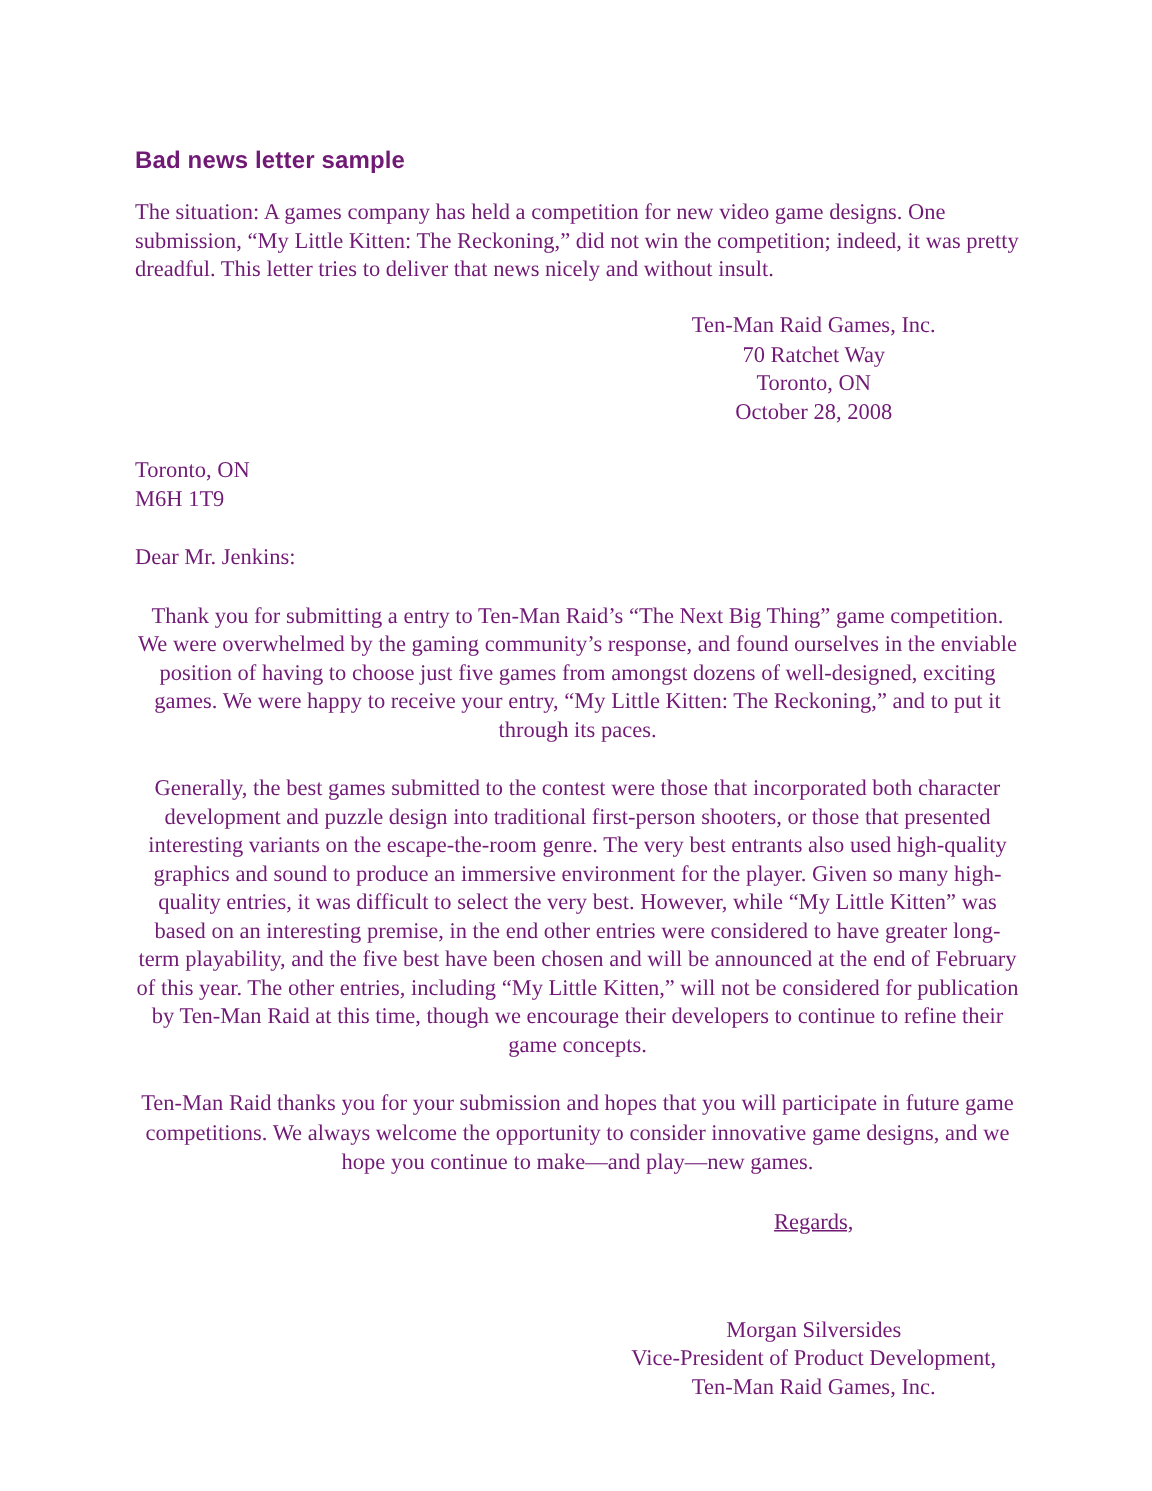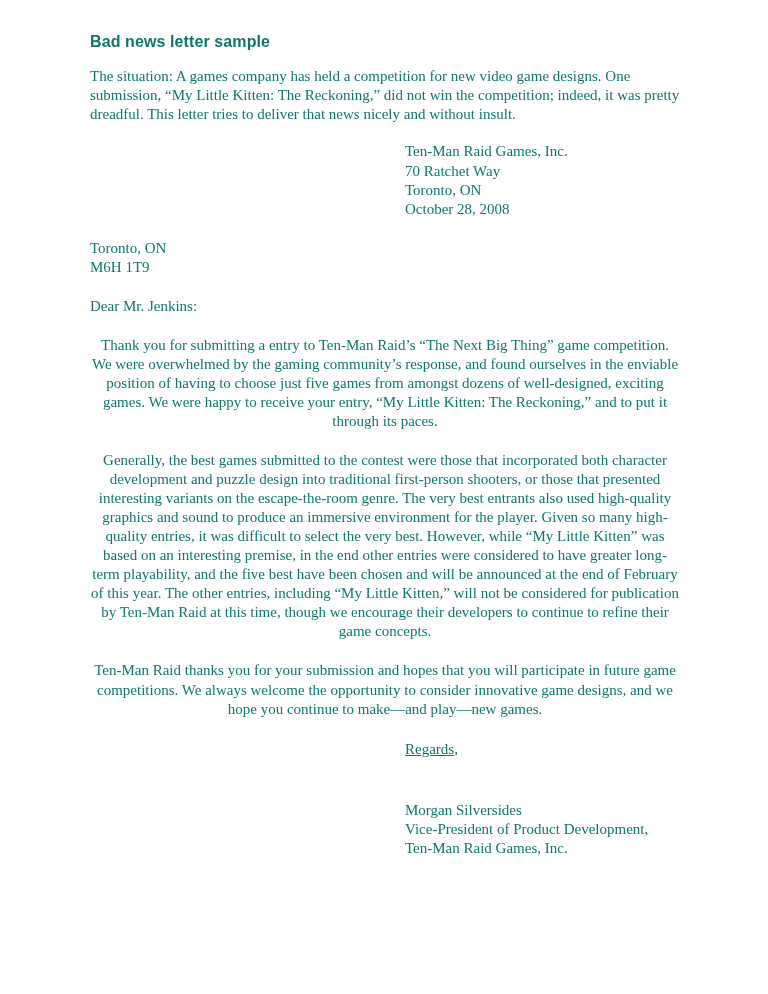--- a/index.html
+++ b/index.html
@@ -7,61 +7,62 @@
     margin: 0;
     padding: 0;
     background: #ffffff;
   }
   .page {
     position: relative;
     width: 768px;
     height: 946px;
     margin: 0 auto;
     background: #ffffff;
-    color: #0f766e;
+    color: #701a75;
     font-family: "Liberation Serif", serif;
     font-size: 15px;
     line-height: 1.27;
-    padding: 32px 88px 0 90px;
+    padding: 98px 88px 0 90px;
   }
   .heading {
     font-family: "Liberation Sans", sans-serif;
     font-size: 16px;
     font-weight: 700;
     margin: 0 0 15px 0;
     letter-spacing: 0.1px;
   }
   .intro {
     margin: 0 0 10px 0;
   }
   .block {
     margin: 0;
   }
   .indent {
     margin-left: 315px;
+    text-align: center;
   }
   .sender-block {
     margin-top: 18px;
   }
   .recipient-block {
     margin-top: 20px;
   }
   .salutation {
     margin: 20px 0 0 0;
   }
   .body-para {
     margin: 20px 0 0 0;
     text-align: center;
   }
   .closing {
     margin-top: 21px;
     text-decoration: underline;
   }
   .signature-block {
-    margin-top: 42px;
+    margin-top: 53px;
   }
   .addr-line, .sig-line {
     white-space: pre;
   }
 </style>
 </head>
 <body>
 
 <div class="page">
 

